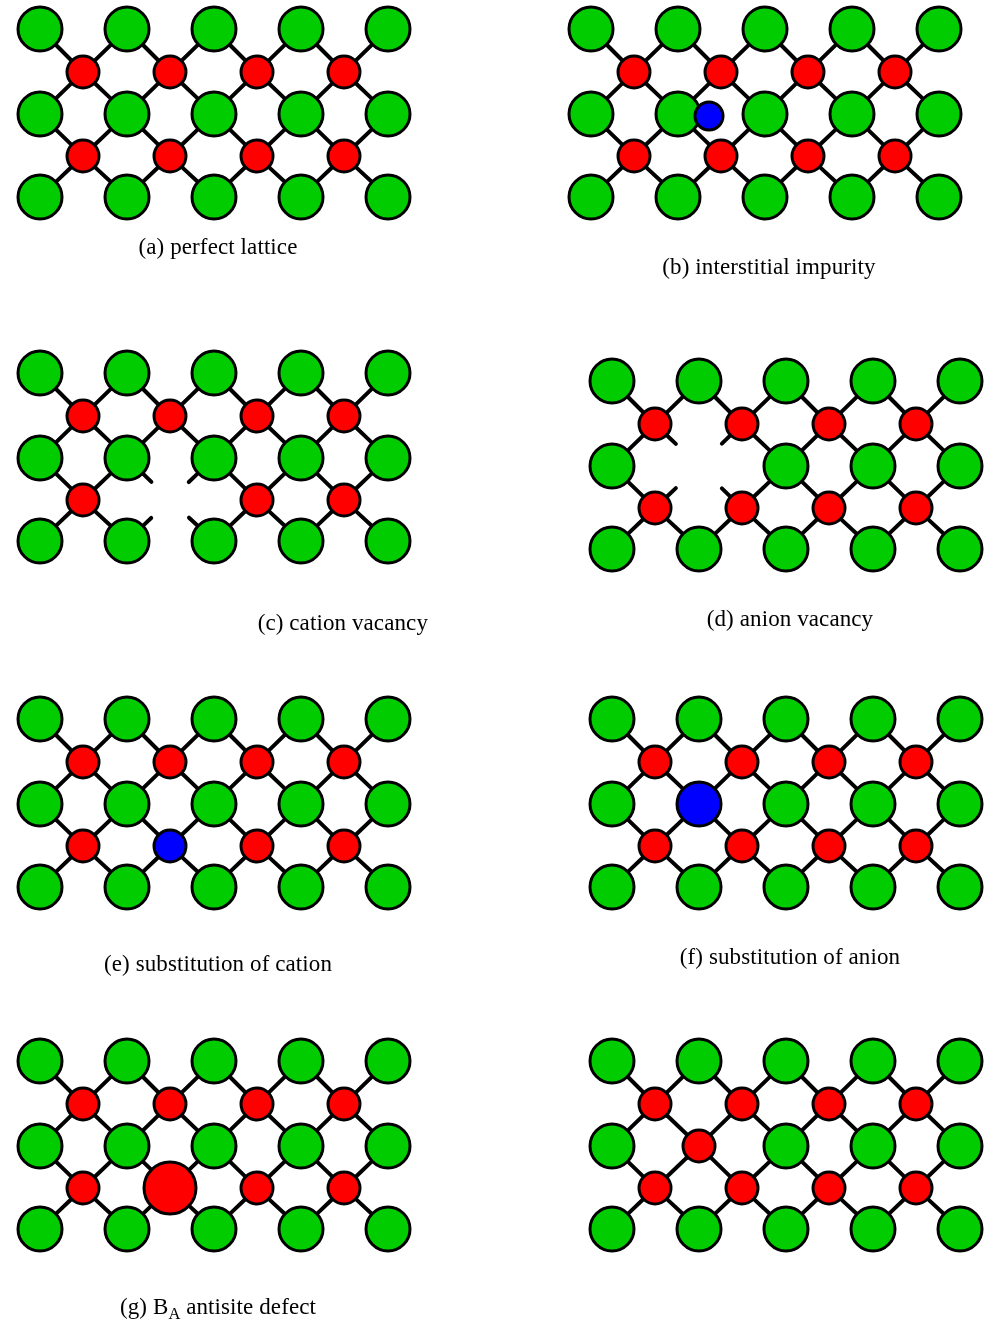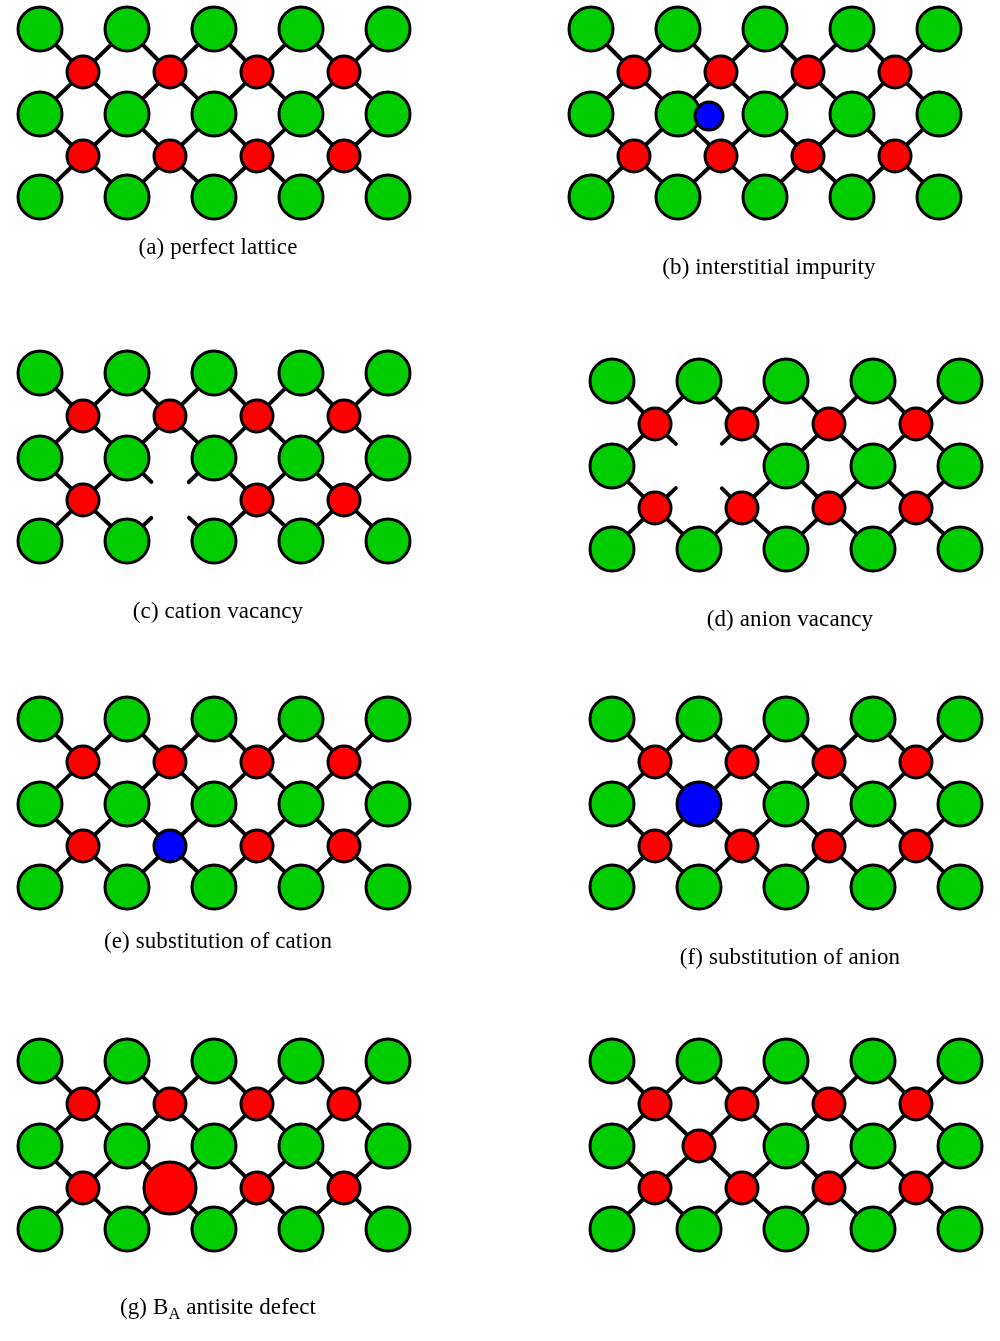--- a/index.html
+++ b/index.html
@@ -249,21 +249,21 @@
             <circle cx="75" cy="68" r="16" fill="#ff0000" stroke="#000000" stroke-width="3"></circle>
             <circle cx="162" cy="68" r="16" fill="#ff0000" stroke="#000000" stroke-width="3"></circle>
             <circle cx="249" cy="68" r="16" fill="#ff0000" stroke="#000000" stroke-width="3"></circle>
             <circle cx="336" cy="68" r="16" fill="#ff0000" stroke="#000000" stroke-width="3"></circle>
             <circle cx="75" cy="152" r="16" fill="#ff0000" stroke="#000000" stroke-width="3"></circle>
             <circle cx="249" cy="152" r="16" fill="#ff0000" stroke="#000000" stroke-width="3"></circle>
             <circle cx="336" cy="152" r="16" fill="#ff0000" stroke="#000000" stroke-width="3"></circle>
           </g>
         </svg>
       </div>
-      <div class="caption" style="margin-top: 20px;"><span class="cap-label">(c)&nbsp;</span><span class="cap-label">cation vacancy</span></div>
+      <div class="caption" style="margin-top: 32px; text-align: right;"><span class="cap-label">(c)&nbsp;</span><span class="cap-label">cation vacancy</span></div>
     </div>
     <div class="panel" style="left: 580px; top: 356px;">
       <div class="panel-figure">
         <svg viewBox="0 0 420 230">
           <g stroke="#000000" stroke-width="4" stroke-linecap="round" fill="none">
             <line x1="62.98" y1="55.98" x2="48.26" y2="41.26"></line>
             <line x1="87.16" y1="56.12" x2="102.55" y2="41.08"></line>
             <line x1="62.84" y1="79.88" x2="48.45" y2="93.93"></line>
             <line x1="87.30" y1="79.74" x2="95.85" y2="87.90"></line>
             <line x1="149.98" y1="55.98" x2="135.26" y2="41.26"></line>
@@ -384,21 +384,21 @@
             <circle cx="162" cy="68" r="16" fill="#ff0000" stroke="#000000" stroke-width="3"></circle>
             <circle cx="249" cy="68" r="16" fill="#ff0000" stroke="#000000" stroke-width="3"></circle>
             <circle cx="336" cy="68" r="16" fill="#ff0000" stroke="#000000" stroke-width="3"></circle>
             <circle cx="75" cy="152" r="16" fill="#ff0000" stroke="#000000" stroke-width="3"></circle>
             <circle cx="162" cy="152" r="16" fill="#0000ff" stroke="#000000" stroke-width="3"></circle>
             <circle cx="249" cy="152" r="16" fill="#ff0000" stroke="#000000" stroke-width="3"></circle>
             <circle cx="336" cy="152" r="16" fill="#ff0000" stroke="#000000" stroke-width="3"></circle>
           </g>
         </svg>
       </div>
-      <div class="caption" style="margin-top: 4px;"><span class="cap-label">(e)&nbsp;</span><span class="cap-label">substitution of cation</span></div>
+      <div class="caption" style="margin-top: 27px;"><span class="cap-label">(e)&nbsp;</span><span class="cap-label">substitution of cation</span></div>
     </div>
     <div class="panel" style="left: 580px; top: 694px;">
       <div class="panel-figure">
         <svg viewBox="0 0 420 230">
           <g stroke="#000000" stroke-width="4" stroke-linecap="round" fill="none">
             <line x1="62.98" y1="55.98" x2="48.26" y2="41.26"></line>
             <line x1="87.16" y1="56.12" x2="102.55" y2="41.08"></line>
             <line x1="62.84" y1="79.88" x2="48.45" y2="93.93"></line>
             <line x1="87.30" y1="79.74" x2="102.36" y2="94.12"></line>
             <line x1="149.98" y1="55.98" x2="135.26" y2="41.26"></line>

